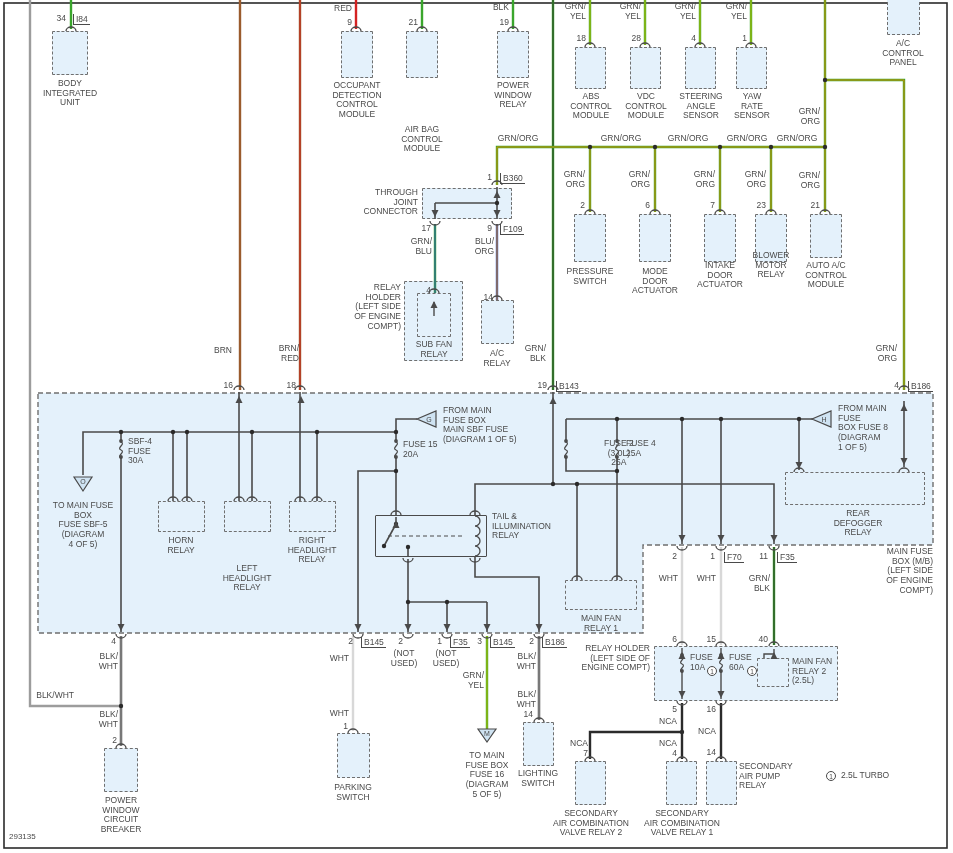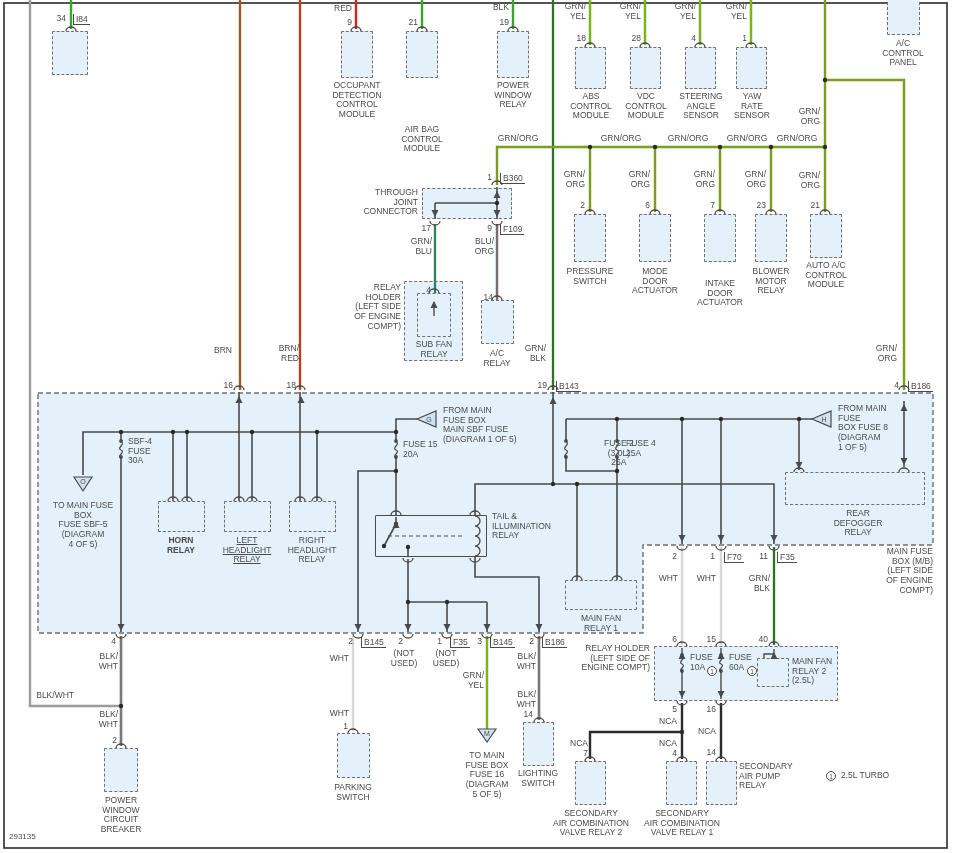--- a/index.html
+++ b/index.html
@@ -291,20 +291,23 @@
       <text x="712" y="673.5" text-anchor="middle" font-size="6.5" fill="#4a4a4a" font-family="Liberation Sans, sans-serif">1</text>
       <circle cx="752" cy="671" r="4.5" fill="#fff" stroke="#4a4a4a" stroke-width="1"></circle>
       <text x="752" y="673.5" text-anchor="middle" font-size="6.5" fill="#4a4a4a" font-family="Liberation Sans, sans-serif">1</text>
       <circle cx="831" cy="776" r="4.5" fill="#fff" stroke="#4a4a4a" stroke-width="1"></circle>
       <text x="831" y="778.5" text-anchor="middle" font-size="6.5" fill="#4a4a4a" font-family="Liberation Sans, sans-serif">1</text>
     </svg>
   <div id="labels">
     <div class="lbl" style="left:9px;top:832px;font-size:8px">293135</div>
   <div class="lbl r" style="right: 887px; top: 14px;">34</div>
       <div class="lbl u" style="left: 73px; top: 14px;">I84</div>
+      <div class="lbl c" style="left: 0px; width: 140px; top: 79px;">BODY
+INTEGRATED
+UNIT</div>
       <div class="lbl r" style="right: 601px; top: 4px;">RED</div>
       <div class="lbl r" style="right: 601px; top: 18px;">9</div>
       <div class="lbl c" style="left: 287px; width: 140px; top: 81px;">OCCUPANT
 DETECTION
 CONTROL
 MODULE</div>
       <div class="lbl r" style="right: 535px; top: 18px;">21</div>
       <div class="lbl c" style="left: 352px; width: 140px; top: 81px; margin-top: 44px;">AIR BAG
 CONTROL
 MODULE</div>
@@ -365,24 +368,24 @@
 ORG</div>
       <div class="lbl r" style="right: 368px; top: 201px;">2</div>
       <div class="lbl r" style="right: 303px; top: 201px;">6</div>
       <div class="lbl r" style="right: 238px; top: 201px;">7</div>
       <div class="lbl r" style="right: 187px; top: 201px;">23</div>
       <div class="lbl c" style="left: 520px; width: 140px; top: 267px;">PRESSURE
 SWITCH</div>
       <div class="lbl c" style="left: 585px; width: 140px; top: 267px;">MODE
 DOOR
 ACTUATOR</div>
-      <div class="lbl c" style="left: 650px; width: 140px; top: 279px;">INTAKE
+      <div class="lbl c" style="left: 650px; width: 140px; top: 261px;">INTAKE
 DOOR
 ACTUATOR</div>
-      <div class="lbl c" style="left: 701px; width: 140px; top: 267px;">BLOWER
+      <div class="lbl c" style="left: 701px; width: 140px; top: 251px;">BLOWER
 MOTOR
 RELAY</div>
       <div class="lbl r" style="right: 461px; top: 173px;">1</div>
       <div class="lbl u" style="left: 500px; top: 173px;">B360</div>
       <div class="lbl r" style="right: 535px; top: 188px;">THROUGH
 JOINT
 CONNECTOR</div>
       <div class="lbl r" style="right: 522px; top: 224px;">17</div>
       <div class="lbl r" style="right: 461px; top: 224px;">9</div>
       <div class="lbl u" style="left: 500px; top: 224px;">F109</div>
@@ -419,23 +422,23 @@
       <div class="lbl" style="left: 403px; top: 440px;">FUSE 15
 20A</div>
       <div class="lbl" style="left: 128px; top: 437px;">SBF-4
 FUSE
 30A</div>
       <div class="lbl c" style="left: 13px; width: 140px; top: 501px;">TO MAIN FUSE
 BOX
 FUSE SBF-5
 (DIAGRAM
 4 OF 5)</div>
-      <div class="lbl c" style="left: 111px; width: 140px; top: 536px; font-weight: bold;">HORN
-RELAY</div>
-      <div class="lbl c" style="left: 177px; width: 140px; top: 536px; text-decoration: underline;">LEFT
+      <div class="lbl c" style="left: 111px; width: 140px; top: 536px;">HORN
+RELAY</div>
+      <div class="lbl c" style="left: 177px; width: 140px; top: 564px;">LEFT
 HEADLIGHT
 RELAY</div>
       <div class="lbl c" style="left: 242px; width: 140px; top: 536px;">RIGHT
 HEADLIGHT
 RELAY</div>
       <div class="lbl" style="left: 492px; top: 512px;">TAIL &amp;
 ILLUMINATION
 RELAY</div>
       <div class="lbl" style="left: 604px; top: 439px; text-align: center;">FUSE 2
 (3.0L)

